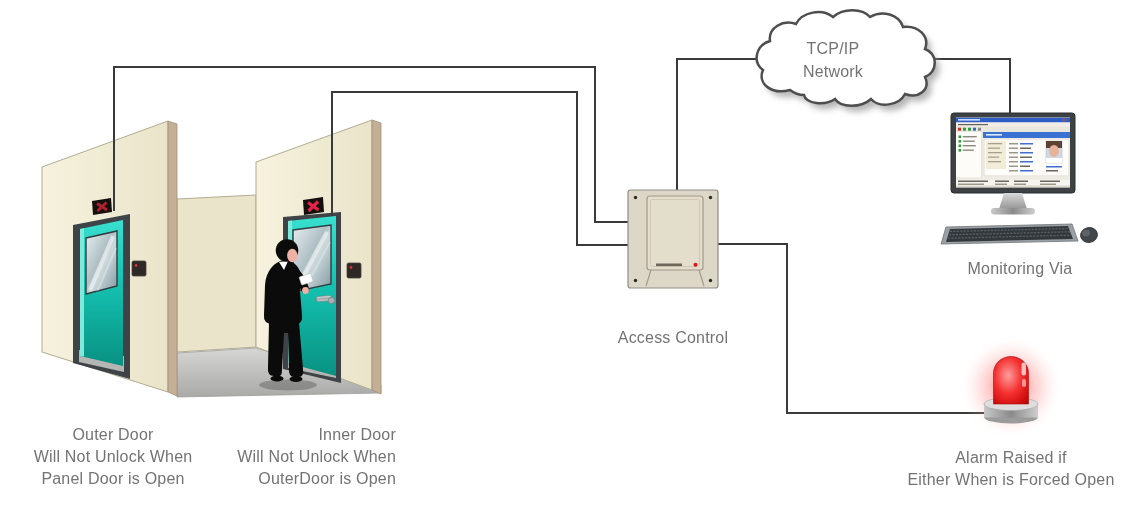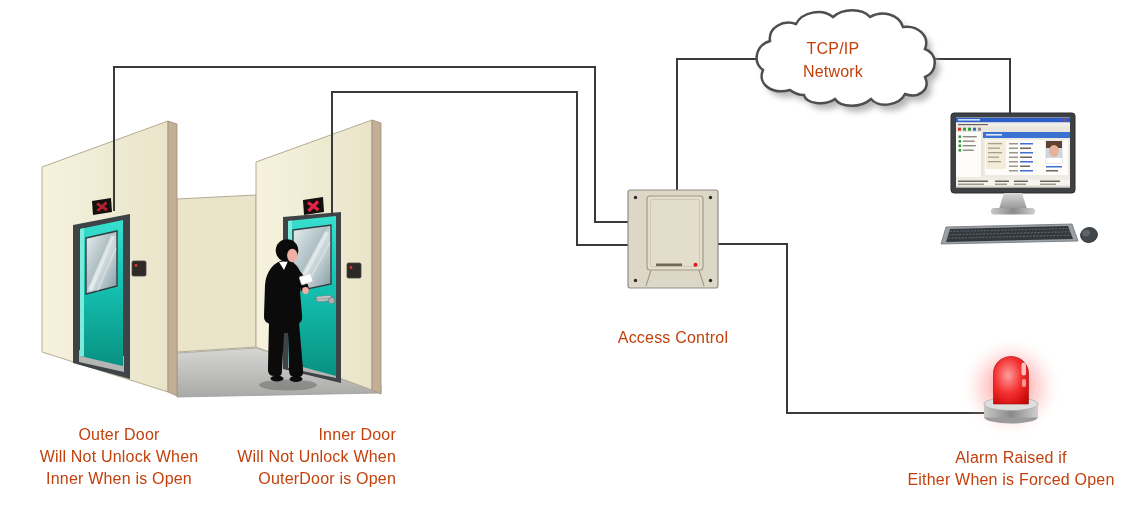--- a/index.html
+++ b/index.html
@@ -1,19 +1,19 @@
 <!DOCTYPE html>
 <html><head>
 <meta charset="utf-8">
 <style>
   html,body{margin:0;padding:0;background:#ffffff;}
   #stage{position:relative;width:1140px;height:530px;background:#ffffff;overflow:hidden;
          font-family:"Liberation Sans",sans-serif;}
   #stage svg{position:absolute;left:0;top:0;}
-  .caption{position:absolute;text-align:center;color:#c2410c;font-size:16px;line-height:22px;
+  .caption{position:absolute;text-align:center;color:#737373;font-size:16px;line-height:22px;
            letter-spacing:.2px;font-family:"Liberation Sans",sans-serif;}
   .caption.cloud{line-height:23px;}
 </style>
 </head>
 <body>
 
 <div id="stage">
 
 <svg width="1140" height="530" viewBox="0 0 1140 530">
   <defs>
@@ -276,37 +276,38 @@
     <rect x="1021.5" y="362.5" width="4.5" height="13" rx="2.2" fill="#ffd9d9" opacity="0.85"></rect>
     <rect x="1022" y="379" width="4" height="8" rx="2" fill="#ffc4c4" opacity="0.7"></rect>
   </g>
 </svg>
 
   <div class="caption cloud" style="left:773px;top:37px;width:120px;">
     <div>TCP/IP</div>
     <div>Network</div>
   </div>
 
-  <div class="caption" style="left:16px;top:424px;width:206px;">
+  <div class="caption" style="left:10px;top:424px;width:206px;">
     <div>Outer Door</div>
     <div>Will Not Unlock When</div>
-    <div>Inner When is Open</div>
+    <div>Panel Door is Open</div>
   </div>
 
   <div class="caption" style="left:176px;top:424px;width:220px;text-align:right;">
     <div>Inner Door</div>
     <div>Will Not Unlock When</div>
     <div>OuterDoor is Open</div>
   </div>
 
   <div class="caption" style="left:573px;top:299px;width:200px;margin-top:28px;">
     <div>Access Control</div>
   </div>
 
   <div class="caption" style="left:910px;top:258px;width:220px;">
+    <div>Monitoring Via</div>
   </div>
 
   <div class="caption" style="left:891px;top:447px;width:240px;">
     <div>Alarm Raised if</div>
     <div>Either When is Forced Open</div>
   </div>
 
 </div>
 
 </body></html>

